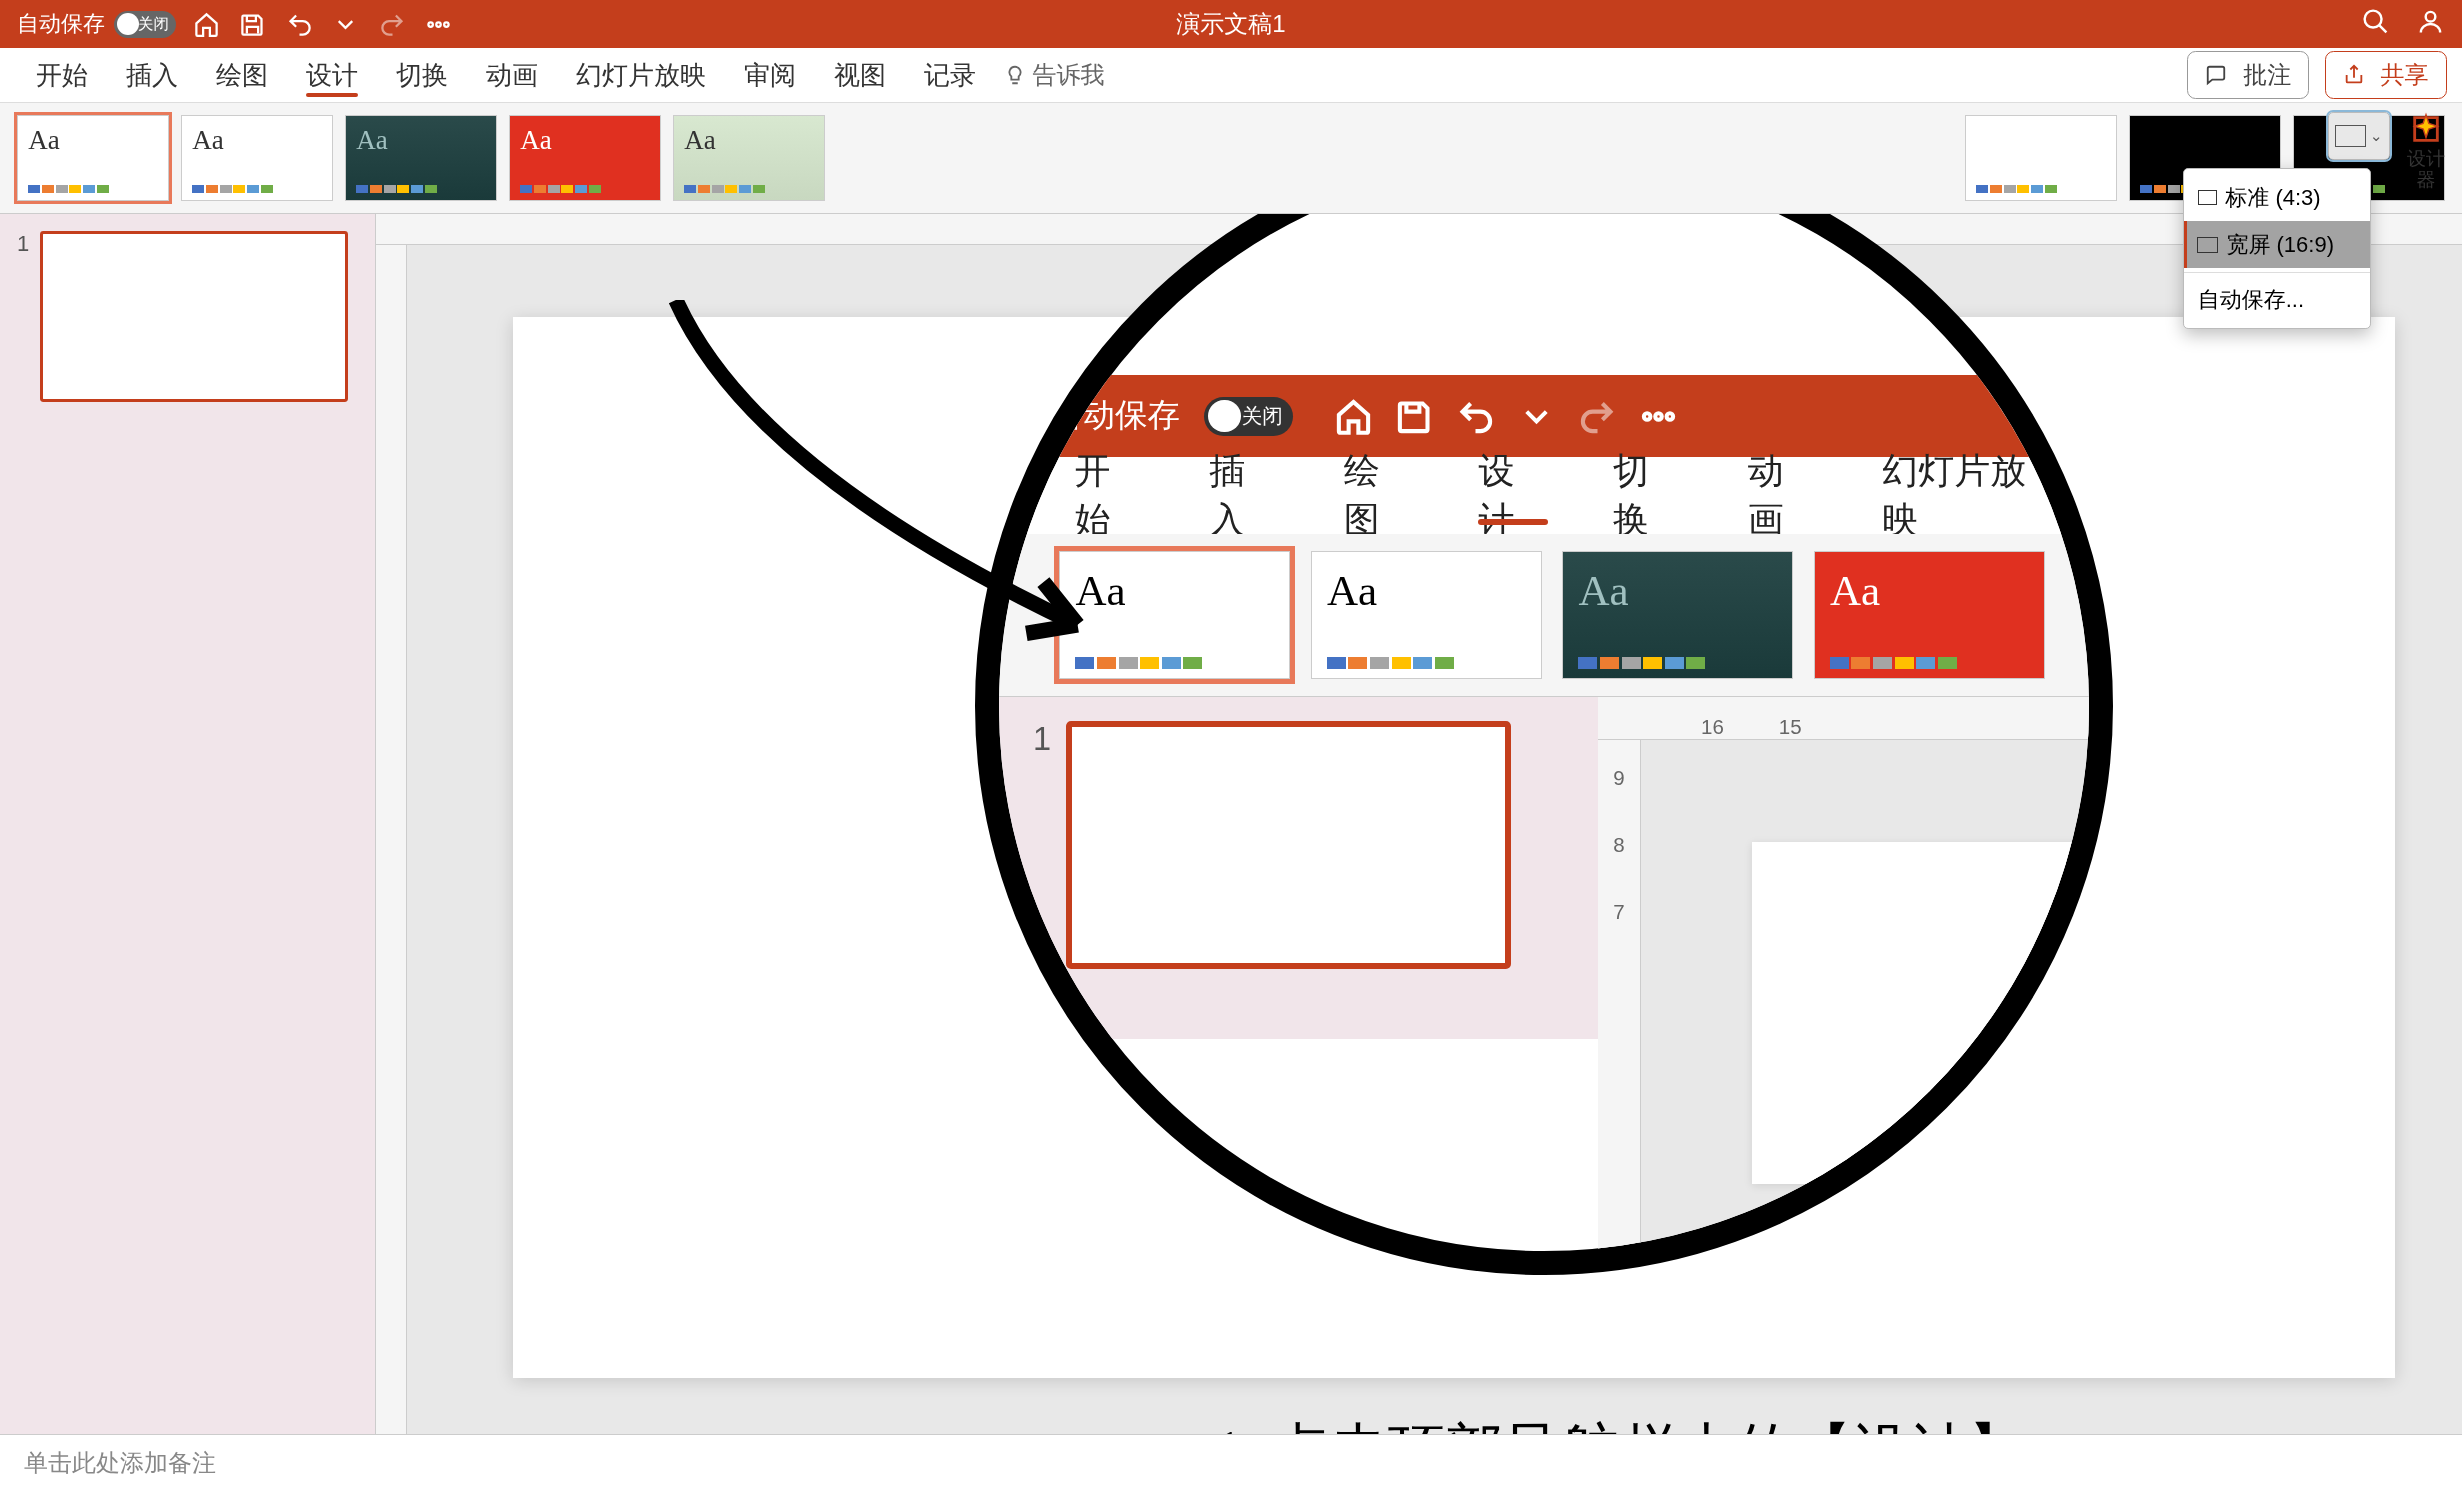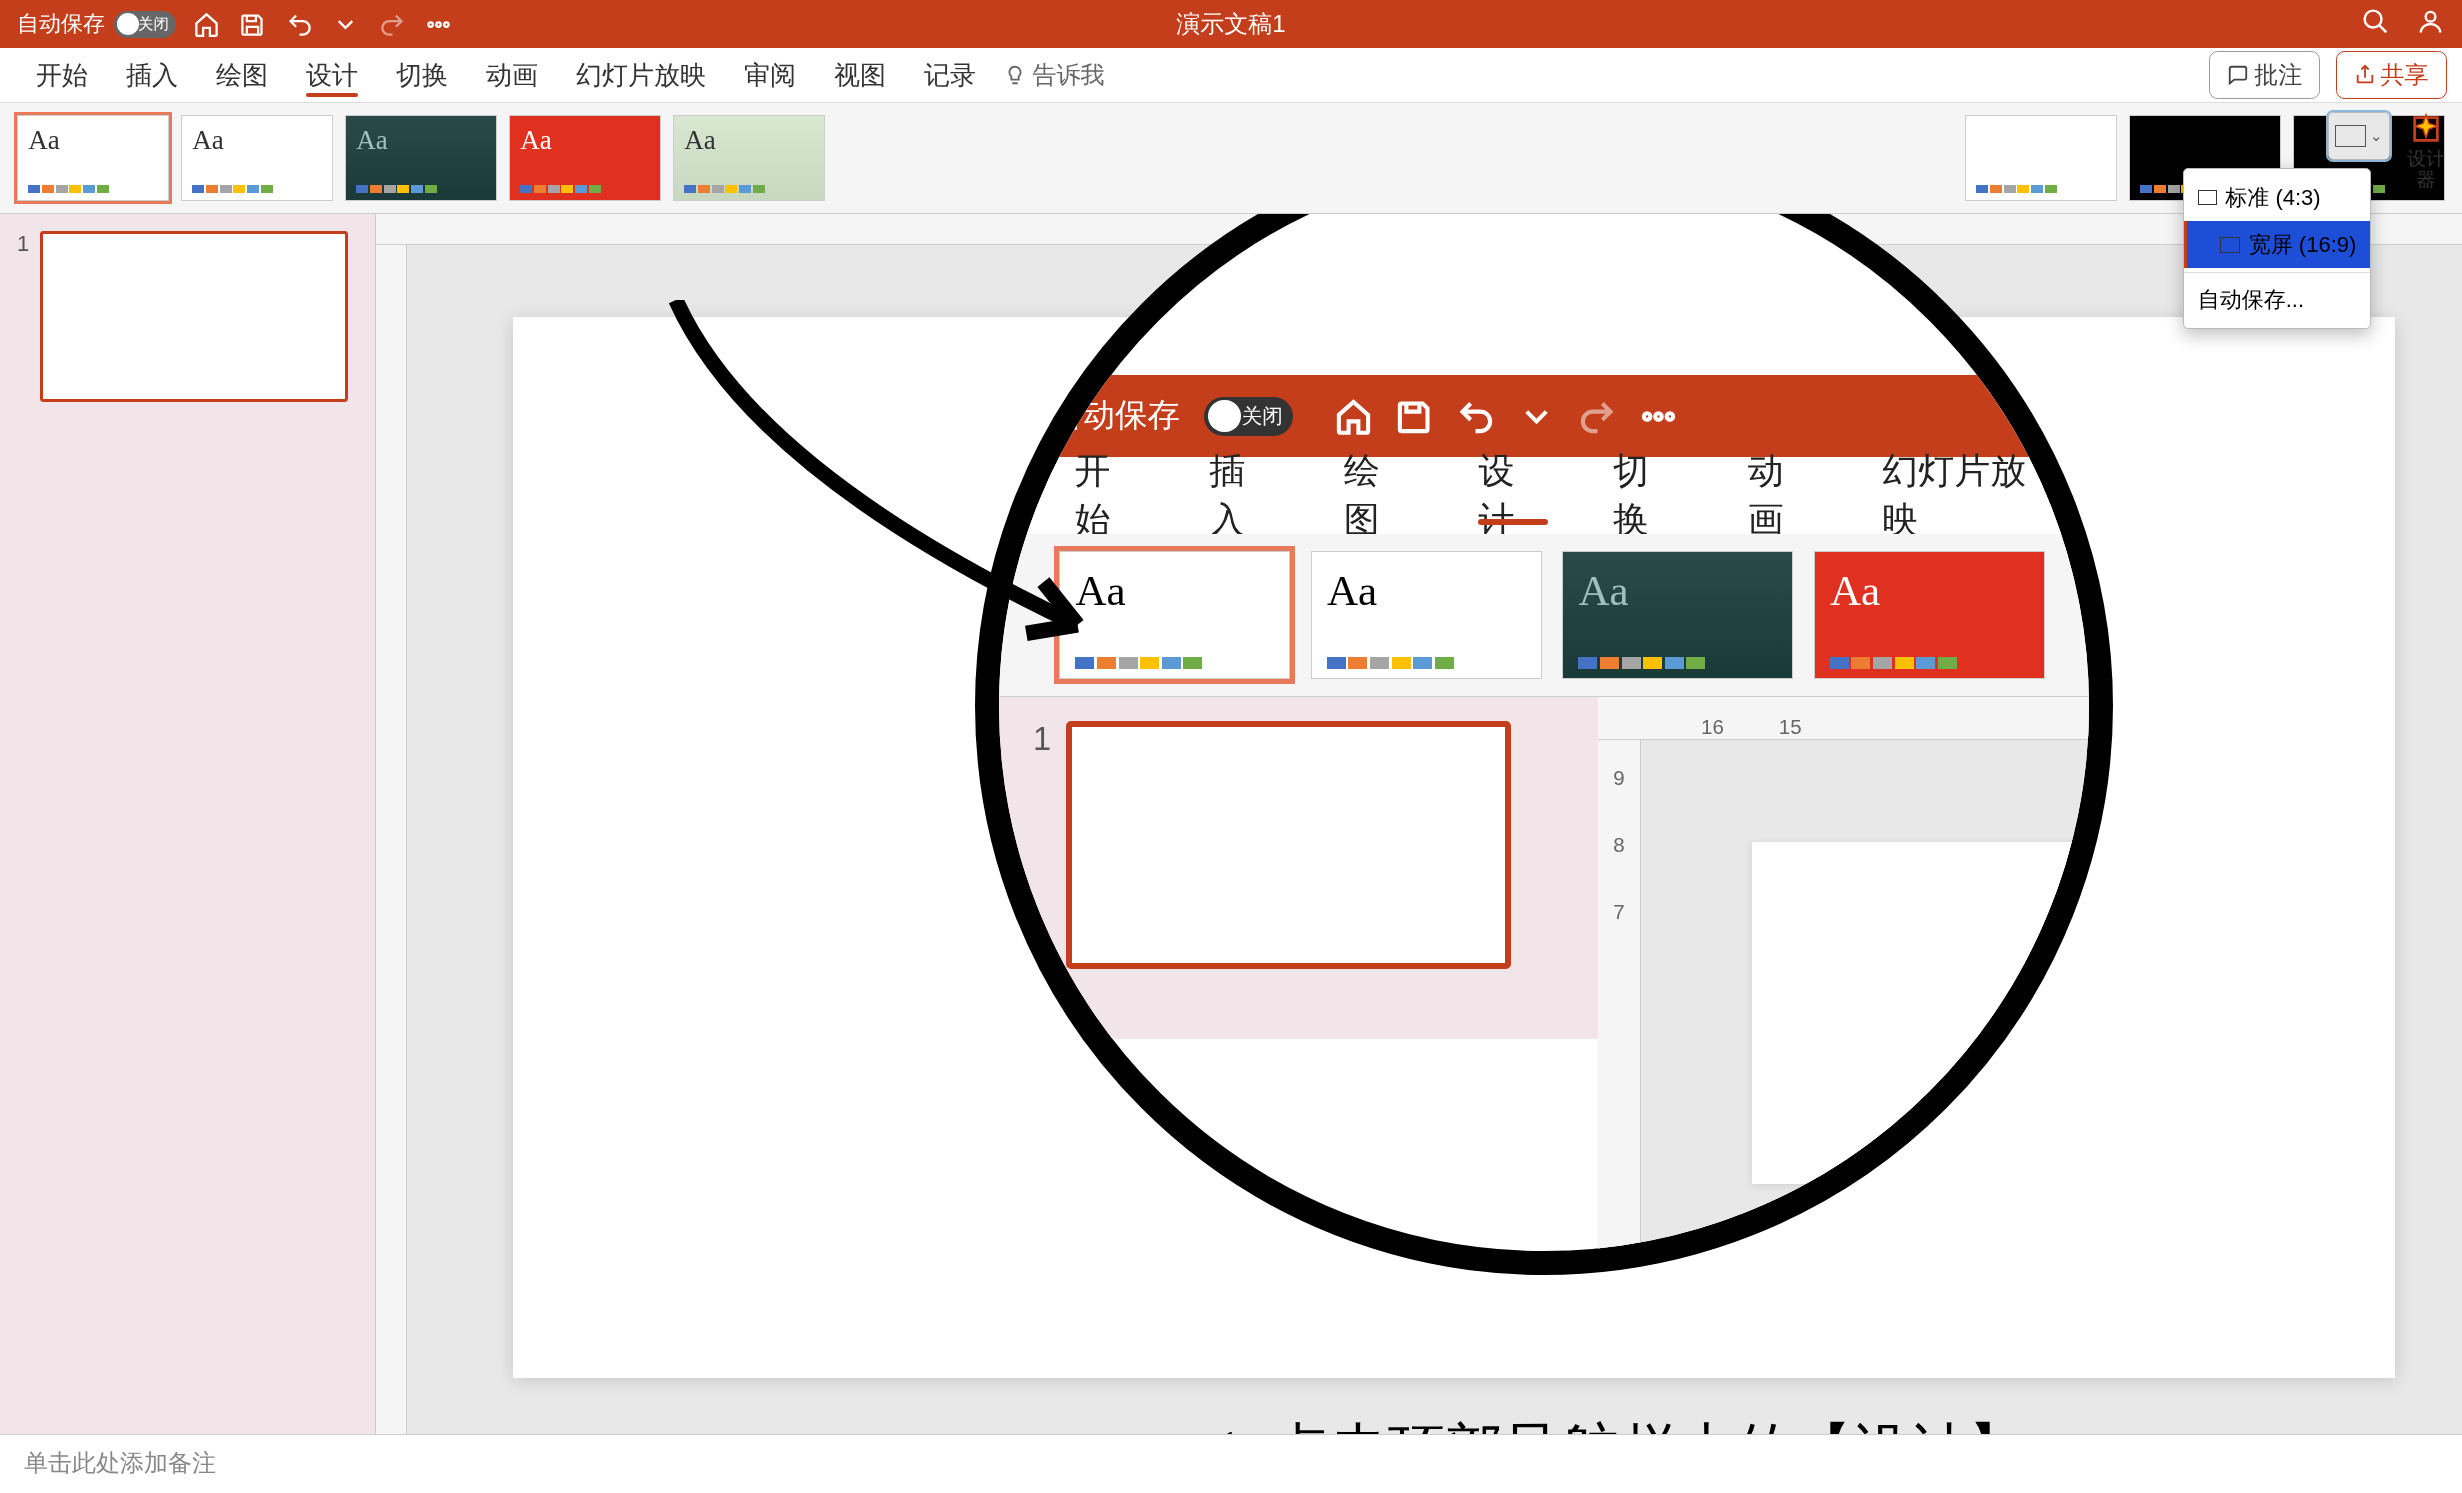--- a/index.html
+++ b/index.html
@@ -19,21 +19,21 @@
   .title-right { position: absolute; right: 17px; display: flex; gap: 26px; align-items: center; }
   .title-right svg { width: 29px; height: 29px; stroke: #fff; fill: none; stroke-width: 2; }
 
   
   .ribbon-tabs { height: 55px; background: #fff; display: flex; align-items: center; padding: 0 17px; border-bottom: 0.9px solid #ddd; position: relative; }
   .tab { padding: 0 19px; font-size: 26px; color: #333; height: 100%; display: flex; align-items: center; cursor: pointer; position: relative; }
   .tab.active::after { content: ""; position: absolute; bottom: 5.1px; left: 19px; right: 19px; height: 4.3px; background: #c43e1c; border-radius: 2.6px; }
   .tellme { display: flex; align-items: center; gap: 6.8px; color: #666; font-size: 24px; margin-left: 8.6px; }
   .tellme svg { width: 22px; height: 22px; stroke: #666; fill: none; stroke-width: 2; }
   .tabs-right { position: absolute; right: 15.4px; display: flex; gap: 15.4px; align-items: center; }
-  .pill-btn { border: 1.7px solid #999; border-radius: 8.6px; padding: 6.8px 17px; font-size: 24px; display: flex; align-items: center; gap: 5px; color: #444; background: #fff; }
+  .pill-btn { border: 1.7px solid #999; border-radius: 8.6px; padding: 6.8px 17px; font-size: 24px; display: flex; align-items: center; gap: 16px; color: #444; background: #fff; }
   .pill-btn.share { color: #c43e1c; border-color: #c43e1c; }
   .pill-btn svg { width: 22px; height: 22px; stroke: currentColor; fill: none; stroke-width: 2; }
 
   
   .ribbon { height: 111px; background: #f5f5f5; border-bottom: 1.7px solid #ccc; display: flex; align-items: center; padding: 8.6px 17px; gap: 12px; position: relative; }
   .theme { width: 152px; height: 86px; border: 0.9px solid #ccc; background: #fff; position: relative; display: flex; flex-direction: column; justify-content: space-between; padding: 8.6px 10.3px 6.8px; }
   .theme.sel { outline: 3.4px solid #e8795a; outline-offset: -0.9px; }
   .theme .aa { font-size: 27px; font-family: Georgia, serif; color: #333; }
   .theme.dark { background: linear-gradient(#2a4a4a,#1a3a3a); }
   .theme.dark .aa { color: #a0c0c0; }
@@ -47,21 +47,21 @@
   .slide-size-btn { width: 62px; height: 48px; background: #e8e8e8; border: 0.9px solid #bbb; border-radius: 5.1px; display: flex; align-items: center; justify-content: center; gap: 3.4px; outline: 2.6px solid #8bb8d8; }
   .slide-size-btn .rect { width: 31px; height: 22px; border: 1.7px solid #555; }
   .slide-size-btn .chev { font-size: 15.4px; color: #555; }
   .designer-grp { display: flex; flex-direction: column; align-items: center; gap: 3.4px; }
   .designer-grp svg { width: 34px; height: 34px; }
   .designer-grp .lbl { font-size: 19px; color: #333; text-align: center; line-height: 1.1; }
 
   
   .size-menu { position: absolute; right: 91px; top: 65px; width: 188px; background: #fff; border: 0.9px solid #bbb; box-shadow: 0 5.1px 17px rgba(0,0,0,.25); border-radius: 5.1px; padding: 5.1px 0; z-index: 50; }
   .size-menu .mi { padding: 8.6px 13.7px; font-size: 22px; display: flex; align-items: center; gap: 8.6px; }
-  .size-menu .mi.sel { background: #1d4ed8; border-left: 3.4px solid #c43e1c; padding-left: 10.3px; justify-content: flex-end; }
+  .size-menu .mi.sel { background: #a3a3a3; border-left: 3.4px solid #c43e1c; padding-left: 10.3px; }
   .size-menu .ic { width: 20.5px; height: 15.4px; border: 1.7px solid #333; display: inline-block; }
   .size-menu .sep { height: 0.9px; background: #ddd; margin: 3.4px 0; }
 
   
   .main { display: flex; height: calc(100% - 48px - 55px - 111px - 60px); }
   .thumb-panel { width: 376px; background: #f1e5ea; border-right: 0.9px solid #ccc; padding: 17px; }
   .thumb-wrap { display: flex; gap: 10.3px; }
   .thumb-num { font-size: 22px; color: #555; }
   .thumb { width: 308px; height: 171px; background: #fff; border: 3.4px solid #c43e1c; border-radius: 3.4px; }
   .canvas-area { flex: 1; background: #e8e8e8; position: relative; overflow: hidden; }

